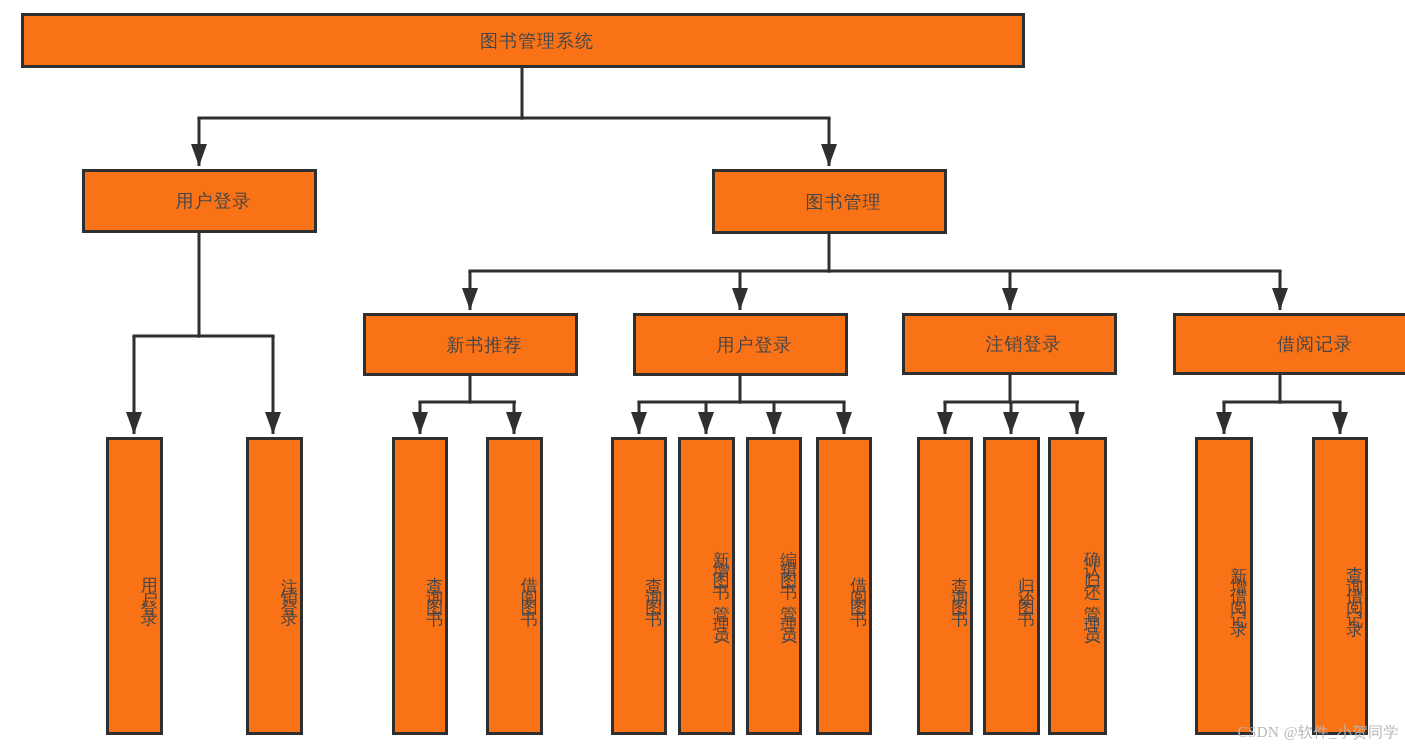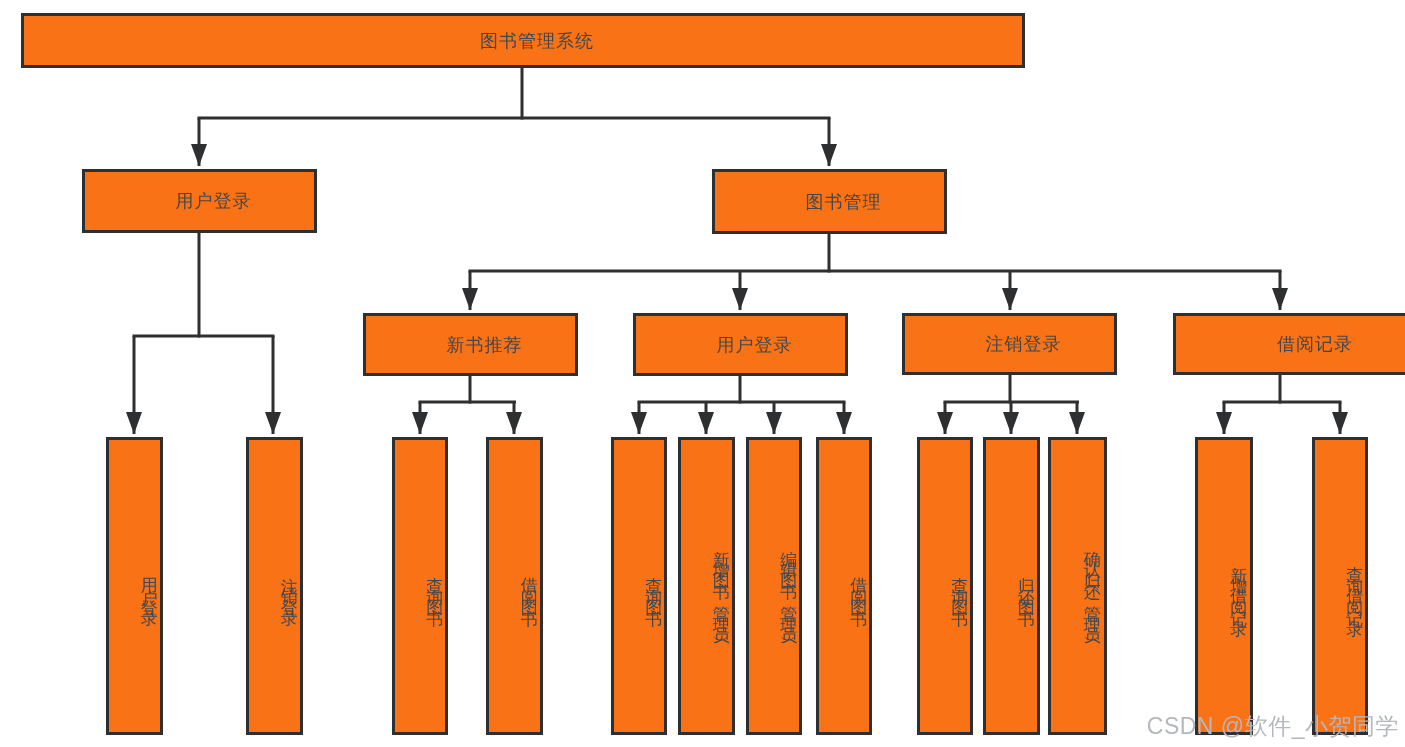--- a/index.html
+++ b/index.html
@@ -38,24 +38,25 @@
     font-size: 17px;
     letter-spacing: 11px;
     line-height: 1.1;
     white-space: nowrap;
   }
   .watermark {
     position: absolute;
     right: 6px;
     bottom: 5px;
     color: #b4b8bc;
-    font-size: 23px;
+    font-size: 15px;
     letter-spacing: 0.5px;
     z-index: 5;
     white-space: nowrap;
+    font-family: Liberation Serif, serif;
   }
 </style>
 </head>
 <body>
 
 <div class="stage">
 
   <svg class="connectors" viewBox="0 0 1405 747" xmlns="http://www.w3.org/2000/svg">
     <defs>
       <marker id="arrow" markerUnits="userSpaceOnUse" markerWidth="26" markerHeight="20" refX="22" refY="8" orient="auto">

